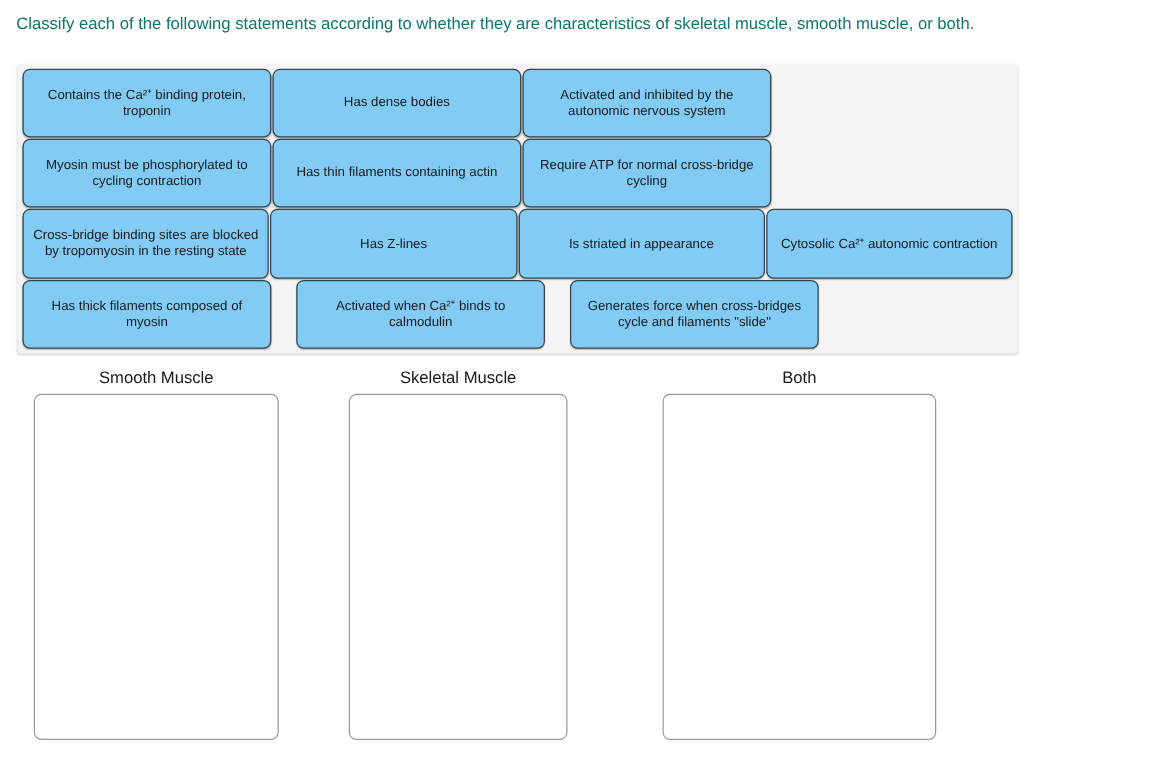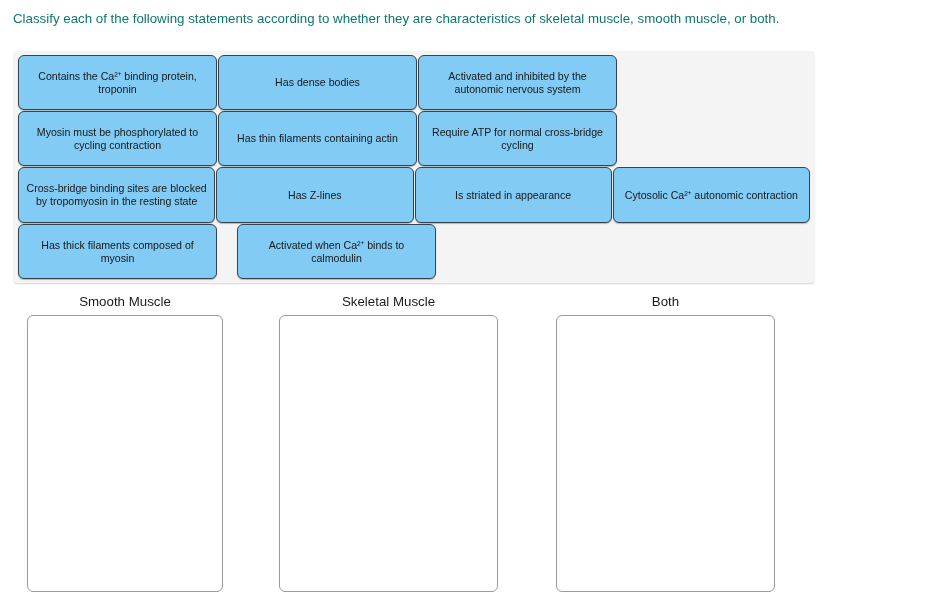--- a/index.html
+++ b/index.html
@@ -97,22 +97,22 @@
   }
 
   .dz-box {
     border: 1px solid #9a9a9a;
     border-radius: 6px;
     background: #ffffff;
     height: 277px;
   }
 
   .dz-1 { left: 0px;   width: 196px; }
-  .dz-2 { left: 252px; width: 219px; }
-  .dz-3 { left: 529px; width: 219px; }
+  .dz-2 { left: 252px; width: 175px; }
+  .dz-3 { left: 503px; width: 219px; }
 </style>
 </head>
 <body>
 
 <div id="page">
 
   <div class="prompt">Classify each of the following statements according to whether they are characteristics of skeletal muscle, smooth muscle, or both.</div>
 
   <div class="tile-bank">
 
@@ -155,20 +155,23 @@
       </div>
     </div>
 
     <div class="tile-row">
       <div class="tile">
         <span>Has thick filaments composed of myosin</span>
       </div>
       <div class="tile">
         <span>Activated when Ca²⁺ binds to calmodulin</span>
       </div>
+      <div class="tile">
+        <span>Generates force when cross-bridges cycle and filaments "slide"</span>
+      </div>
     </div>
 
   </div>
 
   <div class="dropzones">
 
     <div class="dz dz-1">
       <div class="dz-label">Smooth Muscle</div>
       <div class="dz-box"></div>
     </div>

